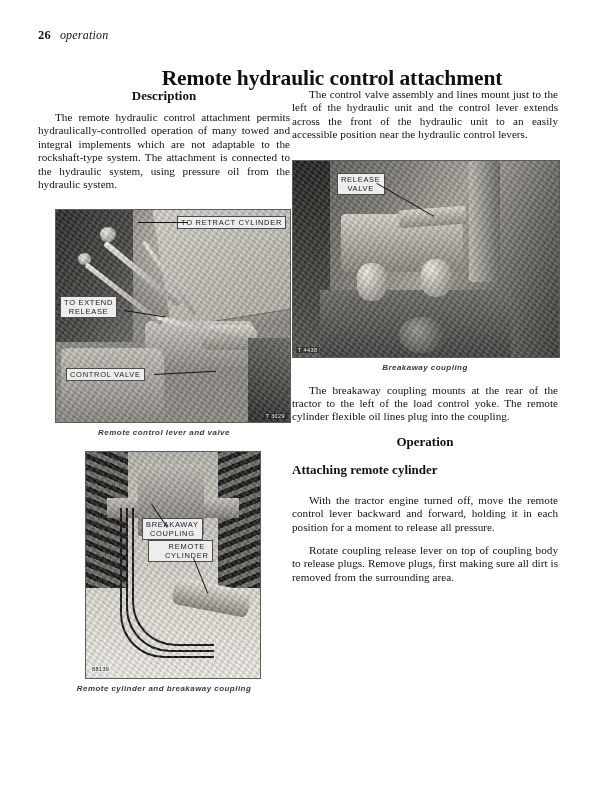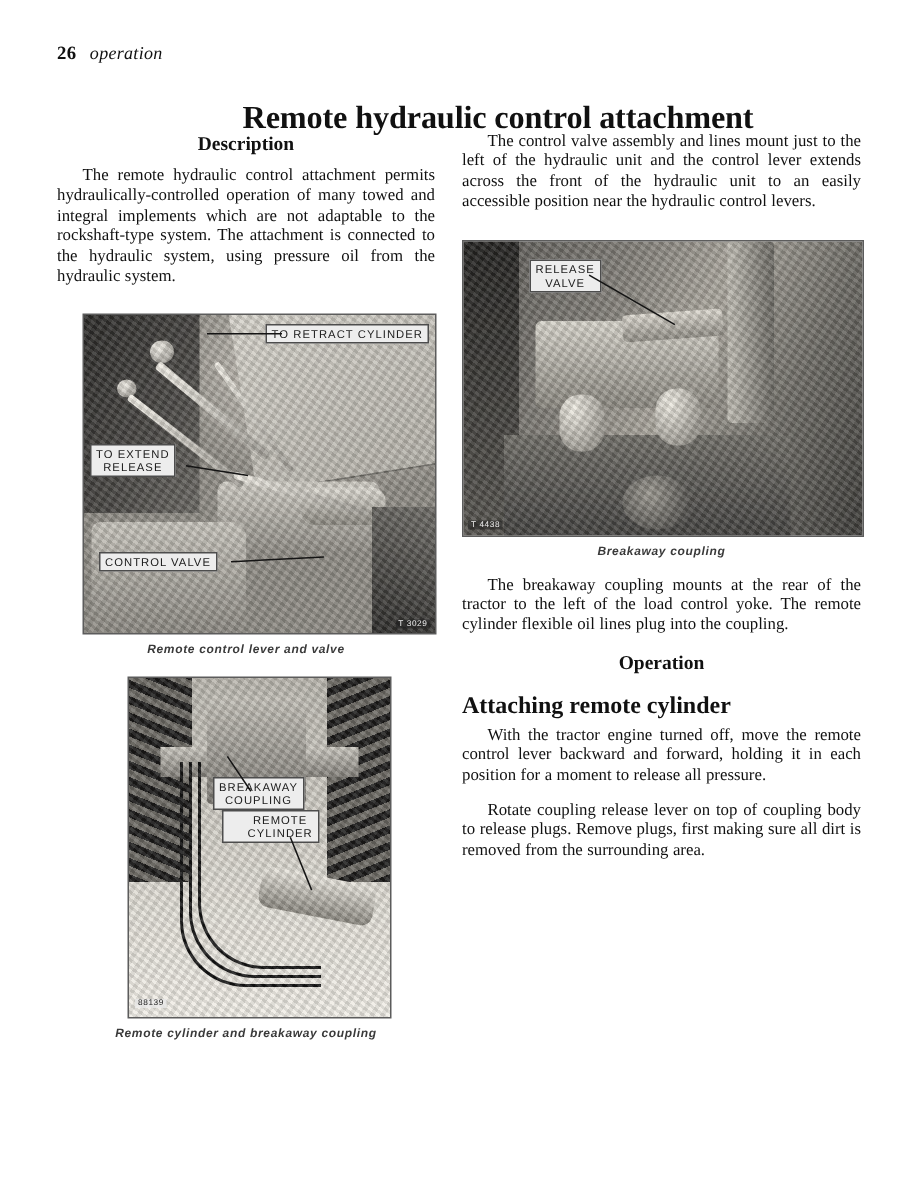--- a/index.html
+++ b/index.html
@@ -54,35 +54,35 @@
 
   
   .col-left {
     position: absolute;
     left: 38px;
     top: 88px;
     width: 252px;
   }
   .col-right {
     position: absolute;
-    left: 308px;
+    left: 292px;
     top: 88px;
     width: 266px;
   }
 
   h2.section-head {
     margin: 0 0 7px 0;
     text-align: center;
     font-size: 13px;
     font-weight: bold;
     font-family: "Liberation Serif", serif;
   }
   h3.sub-head {
-    margin: 12px 0 4px 0;
-    font-size: 16px;
+    margin: 12px 0 16px 0;
+    font-size: 13px;
     font-weight: bold;
     font-family: "Liberation Serif", serif;
   }
   p.body {
     margin: 0 0 10px 0;
     font-size: 11.2px;
     line-height: 13.4px;
     text-align: justify;
     text-indent: 17px;
     font-family: "Liberation Serif", serif;

